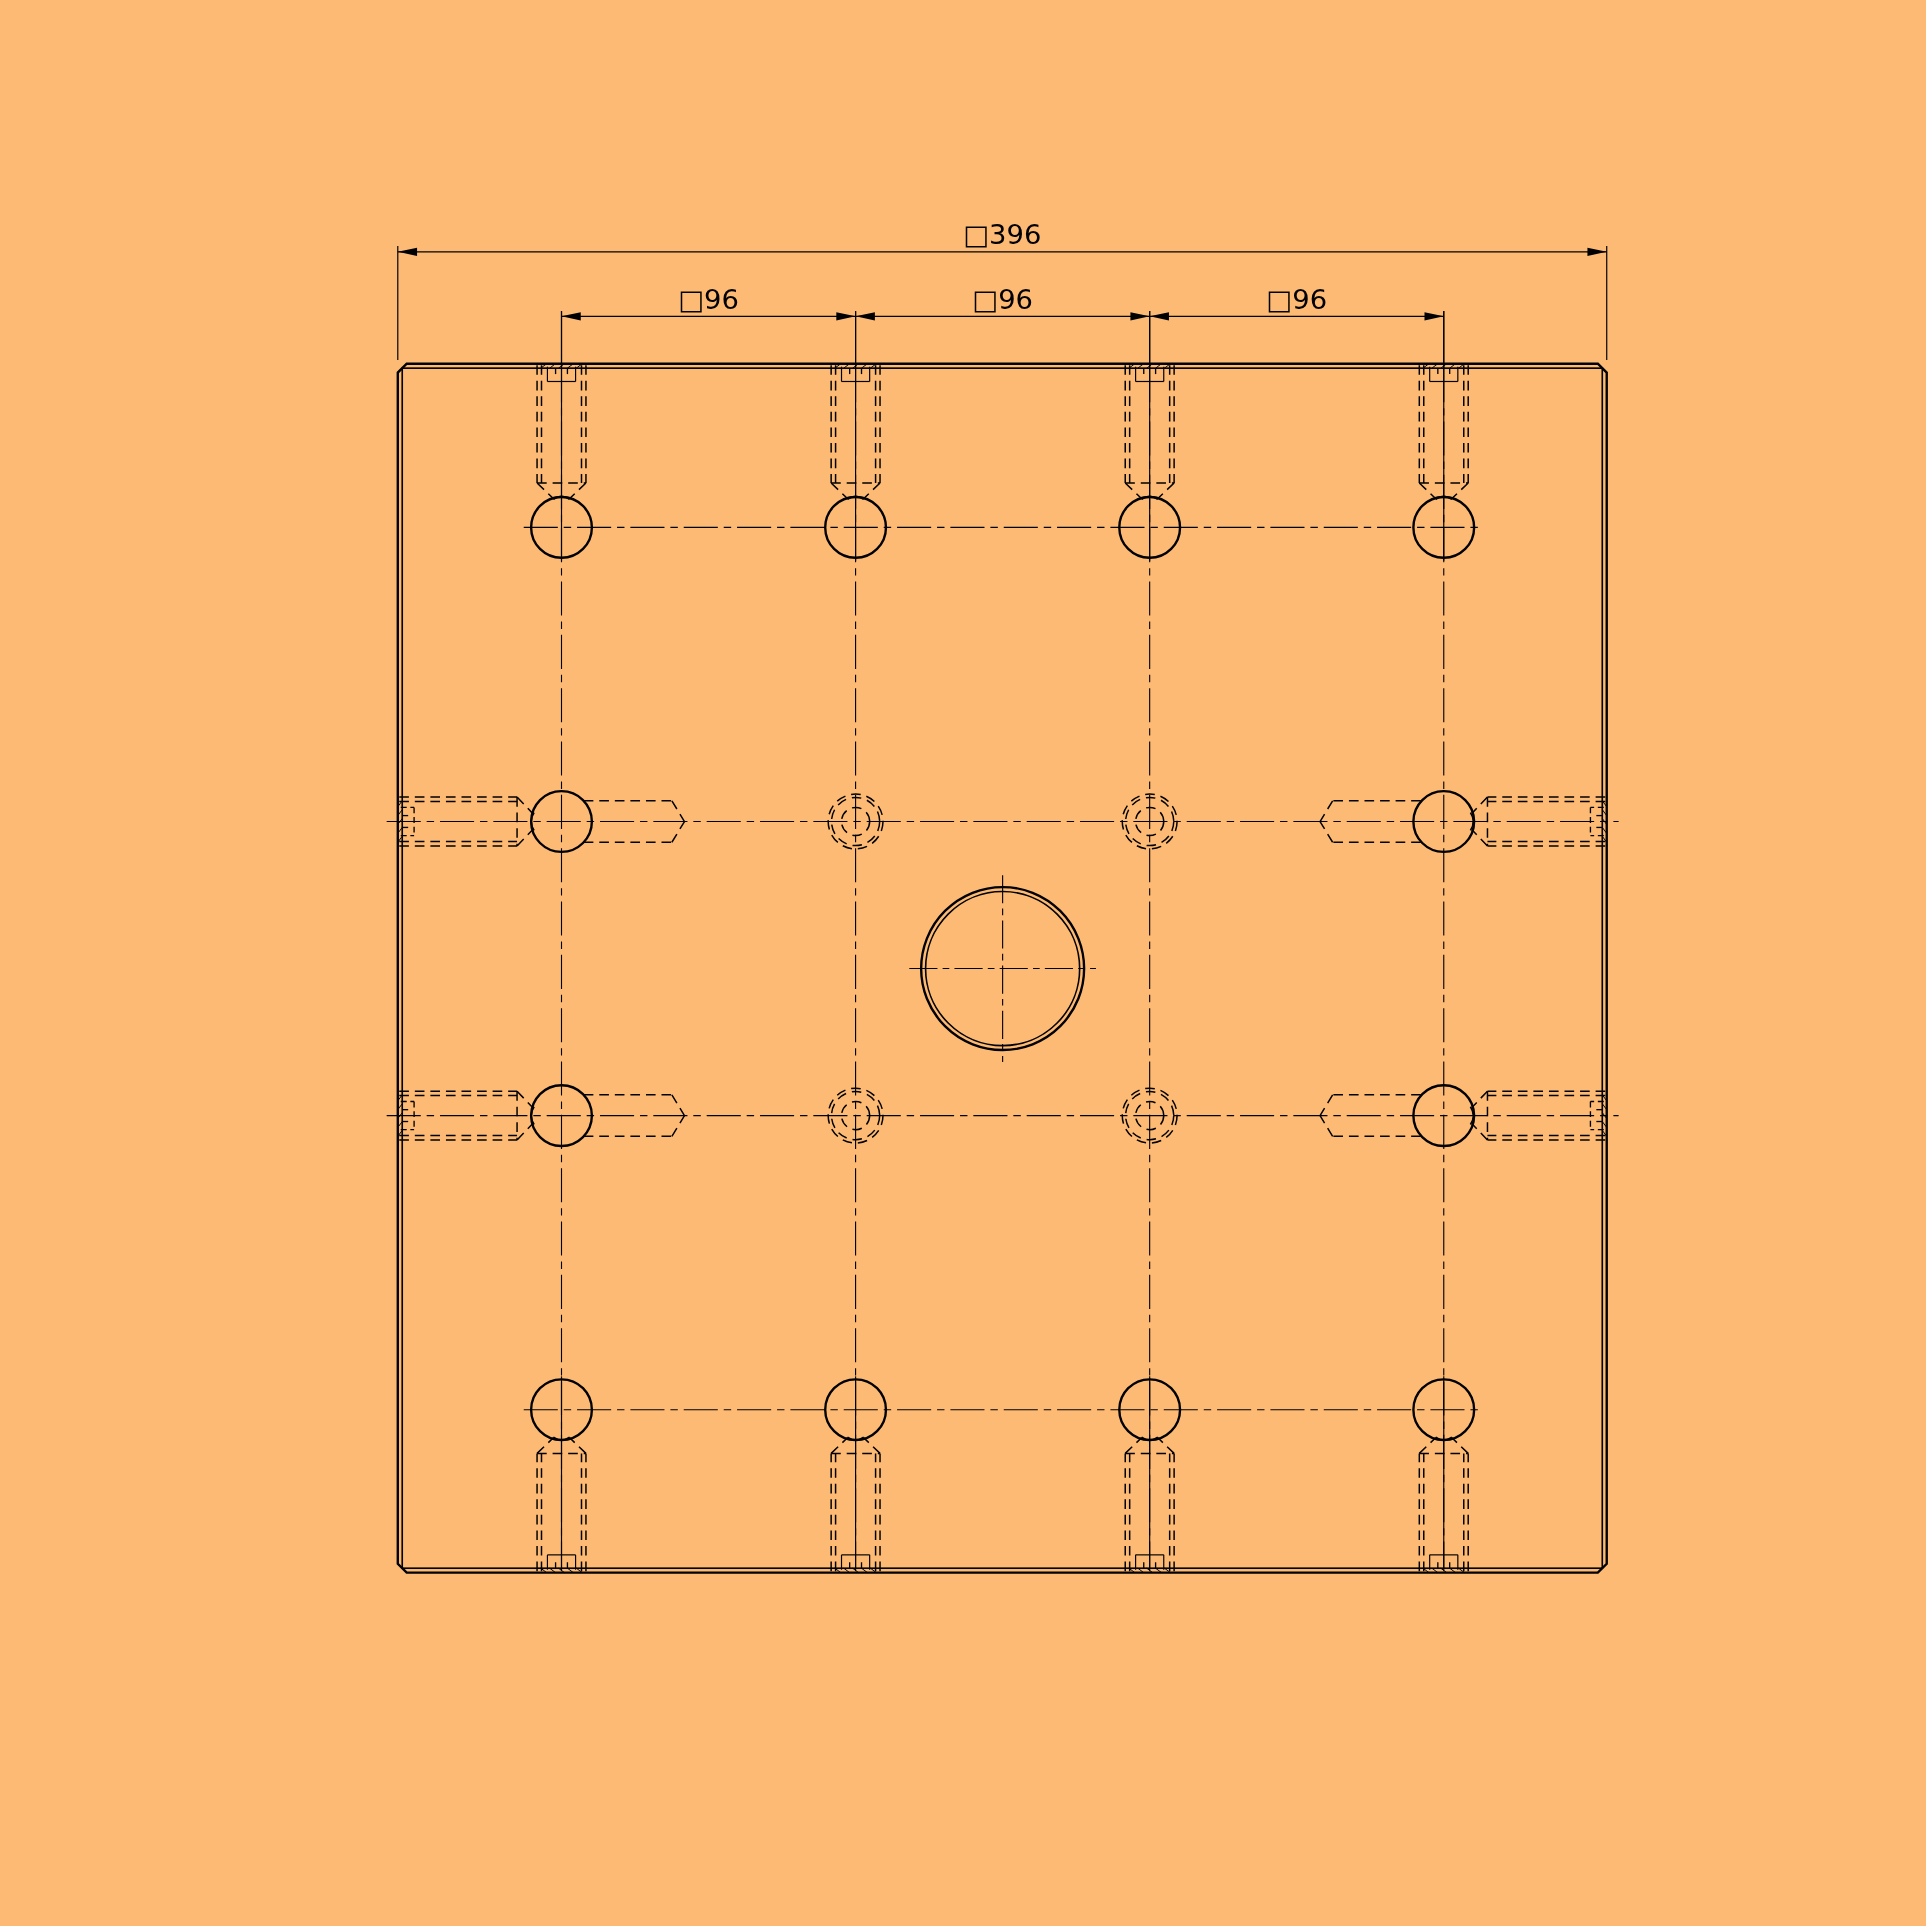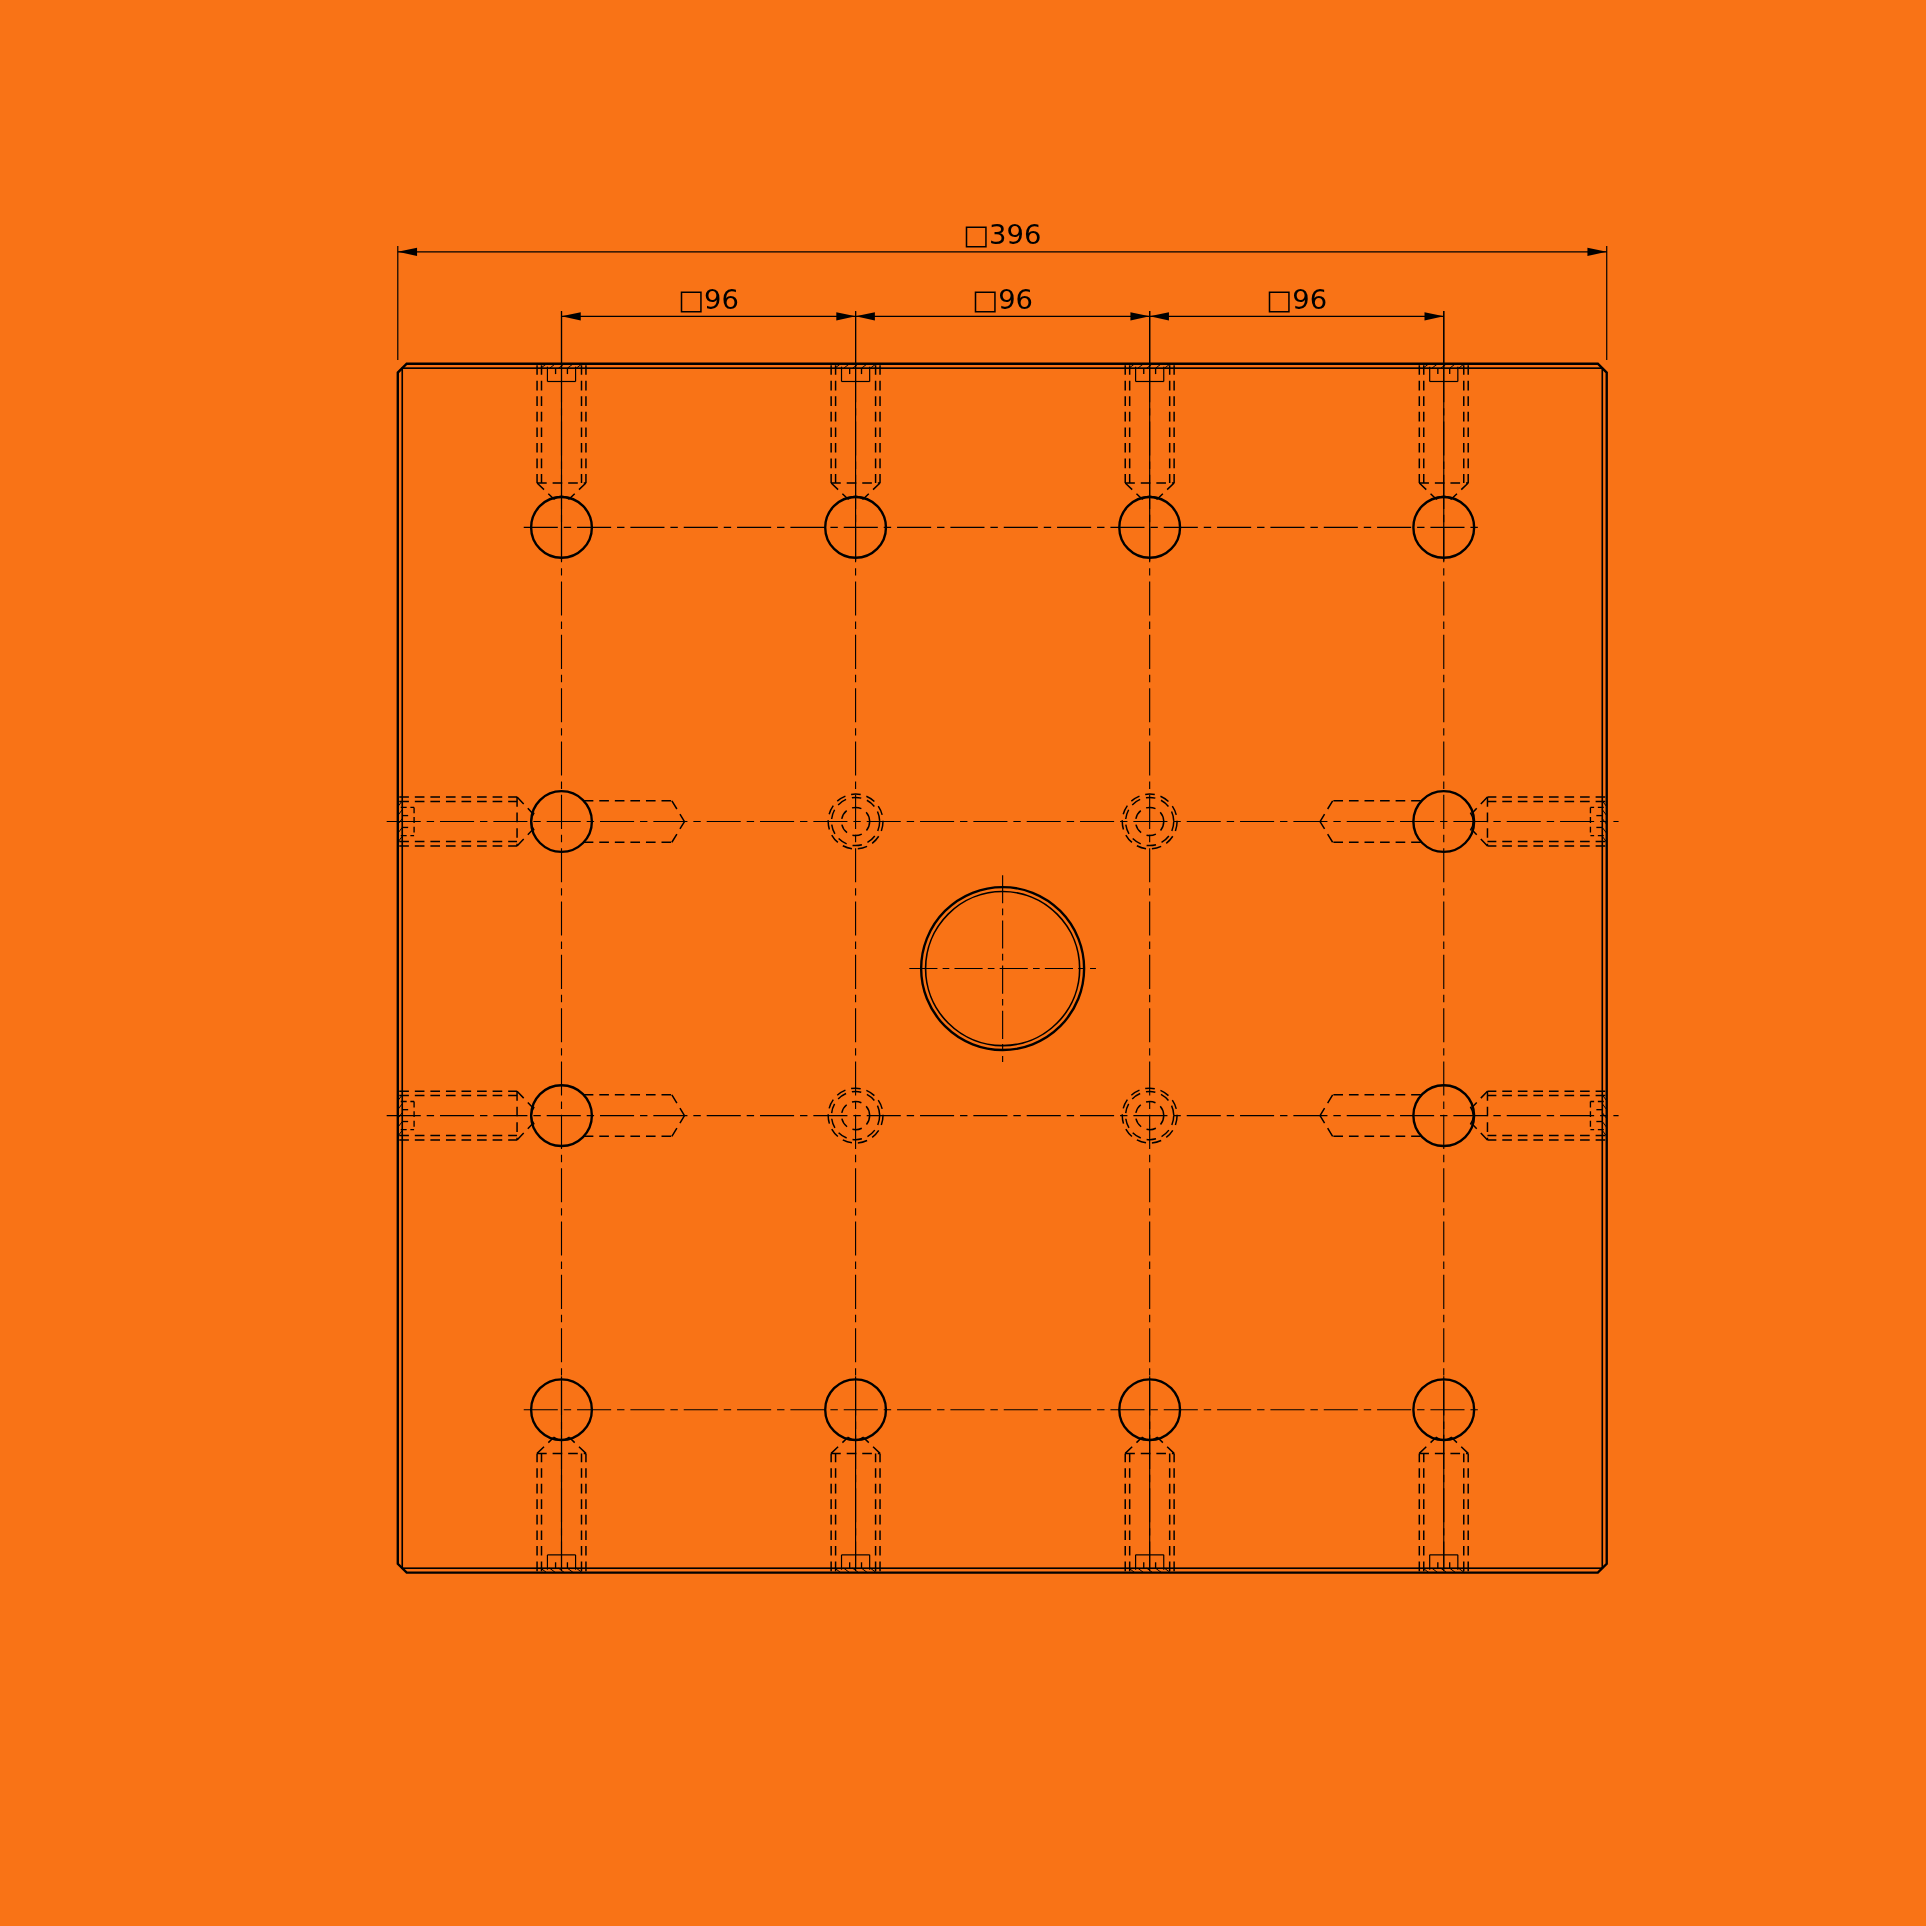--- a/index.html
+++ b/index.html
@@ -1,17 +1,17 @@
 <!DOCTYPE html>
 <html style="font-size:12px"><head>
 <meta charset="utf-8">
 <style>
   html,body{margin:0;padding:0;background:#ffffff;}
   body{width:1926px;height:1926px;font-family:"DejaVu Sans",sans-serif;}
-  .sheet{position:relative;width:1926px;height:1926px;background:#f97316;overflow:hidden;}
+  .sheet{position:relative;width:1926px;height:1926px;background:#fdba74;overflow:hidden;}
   svg{position:absolute;left:0;top:0;width:1926px;height:1926px;}
   
   .s-ol  {fill:none;stroke:#000;stroke-width:3.2;stroke-linejoin:miter;stroke-linecap:butt;}
   .s-in  {fill:none;stroke:#000;stroke-width:2.2;}
   .s-hid {fill:none;stroke:#000;stroke-width:2;stroke-dasharray:13 8;}
   .s-hid2{fill:none;stroke:#000;stroke-width:1.8;stroke-dasharray:8 5;}
   .s-cl  {fill:none;stroke:#000;stroke-width:1.5;stroke-dasharray:46 8 10 8;}
   .s-cl2 {fill:none;stroke:#000;stroke-width:1.5;stroke-dasharray:38 7 9 7;}
   .s-dim {fill:none;stroke:#000;stroke-width:1.7;}
   .s-thin{fill:none;stroke:#000;stroke-width:1.6;}

